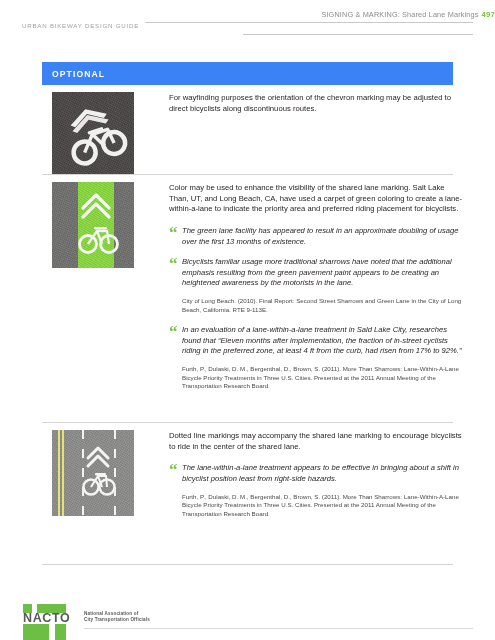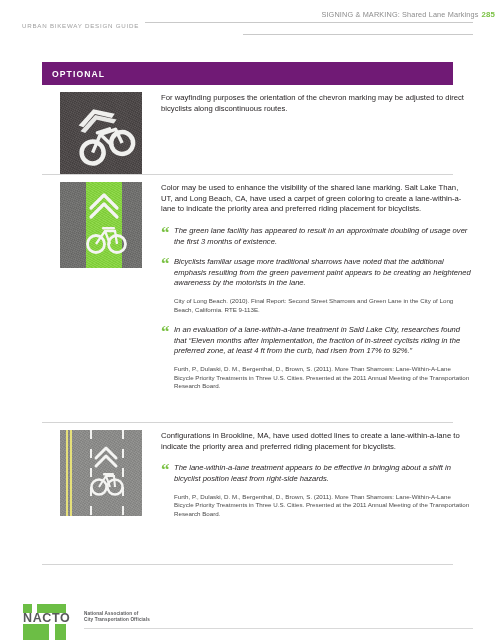--- a/index.html
+++ b/index.html
@@ -65,39 +65,39 @@
     background: #c9c9c9;
   }
 
   
   .banner {
     position: absolute;
     left: 42px;
     top: 62px;
     width: 411px;
     height: 23px;
-    background: #701a75;
+    background: #3b82f6;
     display: flex;
     align-items: center;
   }
   .banner-label {
     color: #ffffff;
     font-size: 8.6px;
     font-weight: bold;
     letter-spacing: 1.1px;
     margin-left: 10px;
   }
 
   
   .section {
     position: absolute;
-    left: 60px;
+    left: 52px;
     width: 411px;
     display: flex;
-    gap: 0;
+    gap: 16px;
   }
   .sec1 { top: 92px; }
   .sec2 { top: 182px; }
   .sec3 { top: 430px; }
 
   .divider {
     position: absolute;
     left: 42px;
     width: 411px;
     height: 1px;
@@ -241,21 +241,21 @@
   }
 </style>
 </head>
 <body>
 
 <div class="page-header">
   <span class="header-left">URBAN BIKEWAY DESIGN GUIDE</span>
   <span class="header-rule"></span>
 </div>
 <div class="header-right">
-  <span>SIGNING &amp; MARKING: Shared Lane Markings</span><span class="pagenum">285</span>
+  <span>SIGNING &amp; MARKING: Shared Lane Markings</span><span class="pagenum">497</span>
 </div>
 <div class="header-rule-bottom"></div>
 
 <div class="banner">
   <span class="banner-label">OPTIONAL</span>
 </div>
 
 <div class="section sec1">
   <div class="fig">
     <div class="fig-box asphalt">
@@ -294,21 +294,21 @@
           <rect x="42" y="45" width="13" height="2.6" rx="1.1"></rect>
         </g>
       </svg>
     </div>
   </div>
   <div class="body-col">
     <p class="para">Color may be used to enhance the visibility of the shared lane marking. Salt Lake Than, UT, and Long Beach, CA, have used a carpet of green coloring to create a lane-within-a-lane to indicate the priority area and preferred riding placement for bicyclists.</p>
 
     <div class="quote">
       <span class="quote-mark">“</span>
-      <span class="quote-text">The green lane facility has appeared to result in an approximate doubling of usage over the first 3 months of existence.</span>
+      <span class="quote-text">The green lane facility has appeared to result in an approximate doubling of usage over the first 13 months of existence.</span>
     </div>
 
     <div class="quote">
       <span class="quote-mark">“</span>
       <span class="quote-text">Bicyclists familiar usage more traditional sharrows have noted that the additional emphasis resulting from the green pavement paint appears to be creating an heightened awareness by the motorists in the lane.</span>
     </div>
     <p class="citation">City of Long Beach. (2010). Final Report: Second Street Sharrows and Green Lane in the City of Long Beach, California. RTE 9-113E.</p>
 
     <div class="quote">
       <span class="quote-mark">“</span>
@@ -335,21 +335,21 @@
         <g>
           <circle cx="39" cy="57" r="7.5" fill="none" stroke="#f4f4f2" stroke-width="2.5"></circle>
           <circle cx="55" cy="57" r="7.5" fill="none" stroke="#f4f4f2" stroke-width="2.5"></circle>
           <path d="M39 57 L46 46 L54 46 L55 57 M46 46 L50 57" fill="none" stroke="#f4f4f2" stroke-width="2.1"></path>
           <rect x="43" y="43" width="11" height="2.4" rx="1" fill="#f4f4f2"></rect>
         </g>
       </svg>
     </div>
   </div>
   <div class="body-col">
-    <p class="para">Configurations in Brookline, MA, have used dotted lines to create a lane-within-a-lane to indicate the priority area and preferred riding placement for bicyclists.</p>
+    <p class="para">Dotted line markings may accompany the shared lane marking to encourage bicyclists to ride in the center of the shared lane.</p>
 
     <div class="quote">
       <span class="quote-mark">“</span>
       <span class="quote-text">The lane-within-a-lane treatment appears to be effective in bringing about a shift in bicyclist position least from right-side hazards.</span>
     </div>
     <p class="citation">Furth, P., Dulaski, D. M., Bergenthal, D., Brown, S. (2011). More Than Sharrows: Lane-Within-A-Lane Bicycle Priority Treatments in Three U.S. Cities. Presented at the 2011 Annual Meeting of the Transportation Research Board.</p>
   </div>
 </div>
 
 <div class="divider div3"></div>

